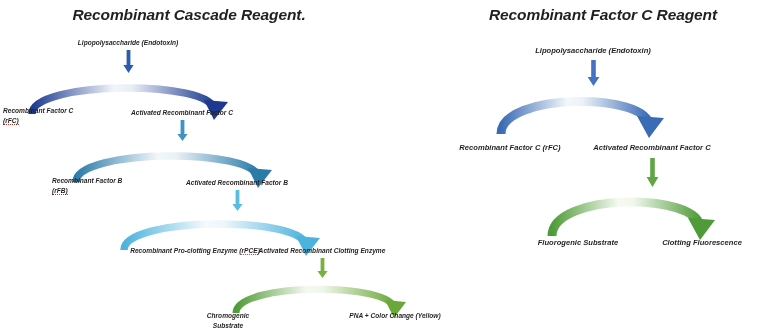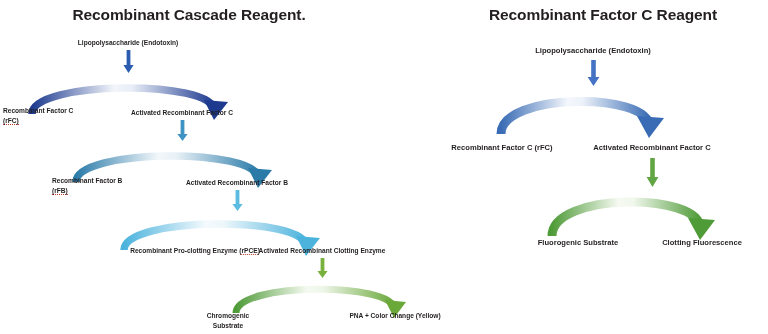--- a/index.html
+++ b/index.html
@@ -12,20 +12,21 @@
     height: 334px;
     position: relative;
     overflow: hidden;
     font-family: "Liberation Sans", sans-serif;
     color: #231f20;
   }
   .panel {
     position: absolute;
     top: 0;
     height: 334px;
+    font-style: italic;
   }
   #panel-left  { left: 0px;   width: 430px; }
   #panel-right { left: 430px; width: 338px; }
 
   .panel-title {
     position: absolute;
     top: 6px;
     width: 100%;
     text-align: center;
     font-size: 15.5px;
@@ -205,21 +206,21 @@
           <stop offset="0.45" stop-color="#f4f7fc"></stop>
           <stop offset="0.55" stop-color="#edf2fa"></stop>
           <stop offset="1" stop-color="#3a6cb5"></stop>
         </linearGradient>
       </defs>
       <path d="M16,50 C16,8 164,8 164,42" fill="none" stroke="url(#g5)" stroke-width="9" stroke-linecap="butt"></path>
       <polygon points="152,32 179,34 164,54" fill="#3a6cb5"></polygon>
     </svg>
   </div>
 
-  <div class="lbl c r-big" style="left:72px; top:143px;">Recombinant Factor C (rFC)</div>
+  <div class="lbl c r-big" style="left:80px; top:143px;">Recombinant Factor C (rFC)</div>
 
   <div class="lbl c r-big" style="left:222px; top:143px;">Activated Recombinant Factor C</div>
 
   <div class="vert" style="left:216px; top:158px;">
     <svg width="13" height="30" viewBox="0 0 13 30">
       <polygon points="4.2,0 8.8,0 8.8,19 12.4,19 6.5,29 0.6,19 4.2,19" fill="#61a544"></polygon>
     </svg>
   </div>
 
   <div class="arc-wrap" style="left:106px; top:184px;">

